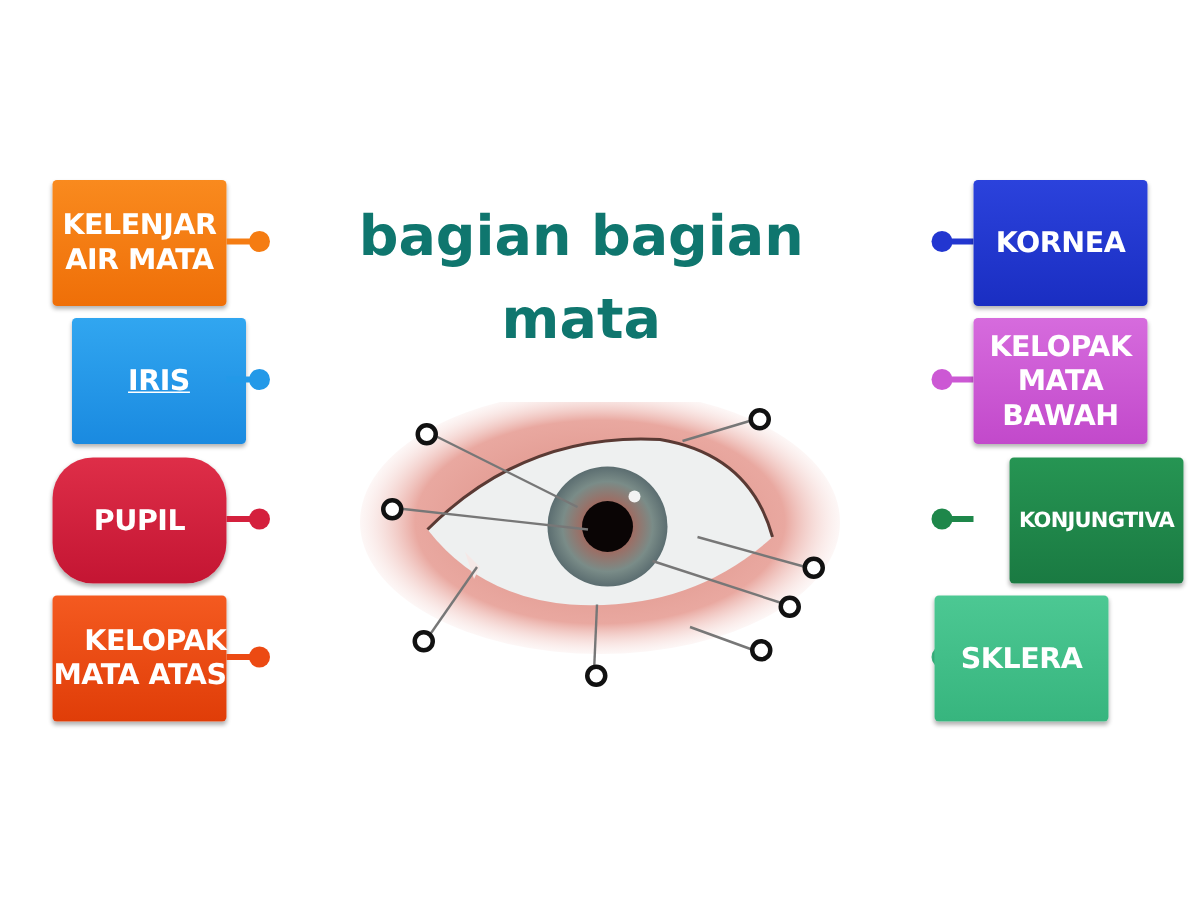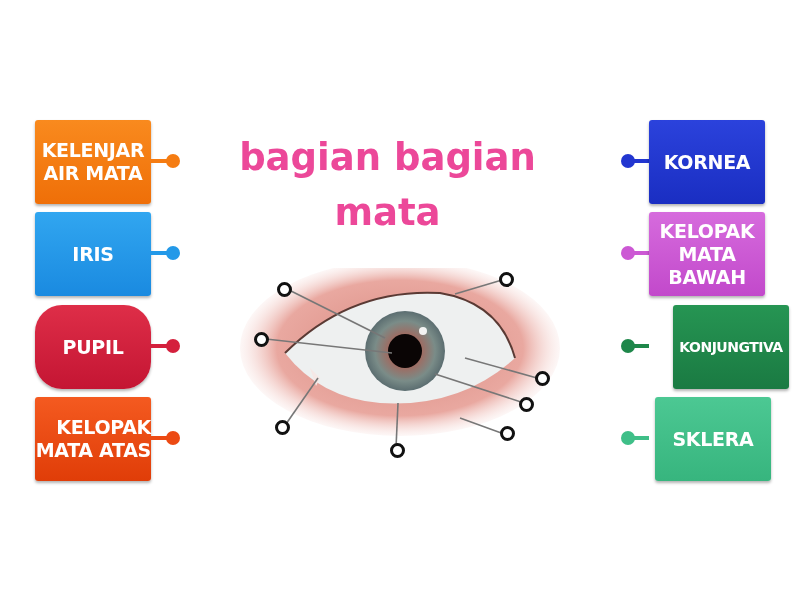--- a/index.html
+++ b/index.html
@@ -1,34 +1,34 @@
 <!DOCTYPE html>
 <html><head>
 <meta charset="utf-8">
 <style>
 html,body{margin:0;padding:0;background:#fff;}
 body{width:800px;height:600px;position:relative;overflow:hidden;font-family:"DejaVu Sans",sans-serif;}
 .tile{position:absolute;width:116px;height:84px;border-radius:3px;color:#fff;font-weight:bold;display:flex;align-items:center;justify-content:center;text-align:center;font-size:19px;line-height:23px;box-shadow:0 2px 3px rgba(0,0,0,0.3);text-transform:uppercase;letter-spacing:-0.3px;}
 .tile.small{font-size:14px;letter-spacing:-0.5px;margin-left:24px;}
 .conn{position:absolute;height:4px;}
 .dot{position:absolute;width:14px;height:14px;border-radius:50%;}
-.title{position:absolute;left:225px;top:130px;width:325px;text-align:center;font-weight:bold;font-size:37px;line-height:55px;color:#ec4899;}
+.title{position:absolute;left:225px;top:130px;width:325px;text-align:center;font-weight:bold;font-size:37px;line-height:55px;color:#0f766e;}
 .eye{position:absolute;left:240px;top:268px;width:330px;height:180px;}
 .marker{position:absolute;width:9px;height:9px;border:3px solid #111;border-radius:50%;background:#fff;}
 </style>
 </head>
 <body>
 
 <div class="title">bagian bagian mata</div>
 
 <div class="tile" style="left:35px;top:120px;background:linear-gradient(#f98a1e,#ef6f08);">KELENJAR AIR MATA</div>
 <div class="conn" style="left:151px;top:159px;width:20px;background:#f57c12;"></div>
 <div class="dot" style="left:166px;top:154px;background:#f57c12;"></div>
 
-<div class="tile" style="left:35px;top:212px;background:linear-gradient(#31a6f0,#1a8ae0);">IRIS</div>
+<div class="tile" style="left:48px;top:212px;background:linear-gradient(#31a6f0,#1a8ae0);text-decoration:underline;">IRIS</div>
 <div class="conn" style="left:151px;top:251px;width:20px;background:#2399e8;"></div>
 <div class="dot" style="left:166px;top:246px;background:#2399e8;"></div>
 
 <div class="tile" style="left:35px;top:305px;background:linear-gradient(#de2e48,#c41533);border-radius:27px;">PUPIL</div>
 <div class="conn" style="left:151px;top:344px;width:20px;background:#d4203d;"></div>
 <div class="dot" style="left:166px;top:339px;background:#d4203d;"></div>
 
 <div class="tile" style="left:35px;top:397px;background:linear-gradient(#f45a20,#e03d08);text-align:right;">KELOPAK MATA ATAS</div>
 <div class="conn" style="left:151px;top:436px;width:20px;background:#ec4a13;"></div>
 <div class="dot" style="left:166px;top:431px;background:#ec4a13;"></div>
@@ -40,21 +40,21 @@
 <div class="dot" style="left:621px;top:246px;background:#cc58d4;"></div>
 <div class="conn" style="left:629px;top:251px;width:20px;background:#cc58d4;"></div>
 <div class="tile" style="left:649px;top:212px;background:linear-gradient(#d66bdd,#c249cb);">KELOPAK MATA BAWAH</div>
 
 <div class="dot" style="left:621px;top:339px;background:#1e874a;"></div>
 <div class="conn" style="left:629px;top:344px;width:20px;background:#1e874a;"></div>
 <div class="tile small" style="left:649px;top:305px;background:linear-gradient(#269553,#1a7a42);">KONJUNGTIVA</div>
 
 <div class="dot" style="left:621px;top:431px;background:#3fbf88;"></div>
 <div class="conn" style="left:629px;top:436px;width:20px;background:#3fbf88;"></div>
-<div class="tile" style="left:655px;top:397px;background:linear-gradient(#4cc893,#37b57e);">SKLERA</div>
+<div class="tile" style="left:623px;top:397px;background:linear-gradient(#4cc893,#37b57e);">SKLERA</div>
 
 <svg class="eye" viewBox="0 0 330 180" width="330" height="180">
   <defs>
     <radialGradient id="skin" cx="50%" cy="50%" r="55%">
       <stop offset="0%" stop-color="#d98a80"></stop>
       <stop offset="70%" stop-color="#e9a8a0"></stop>
       <stop offset="100%" stop-color="#ffffff" stop-opacity="0"></stop>
     </radialGradient>
     <radialGradient id="iris" cx="50%" cy="50%" r="50%">
       <stop offset="40%" stop-color="#a06a60"></stop>

